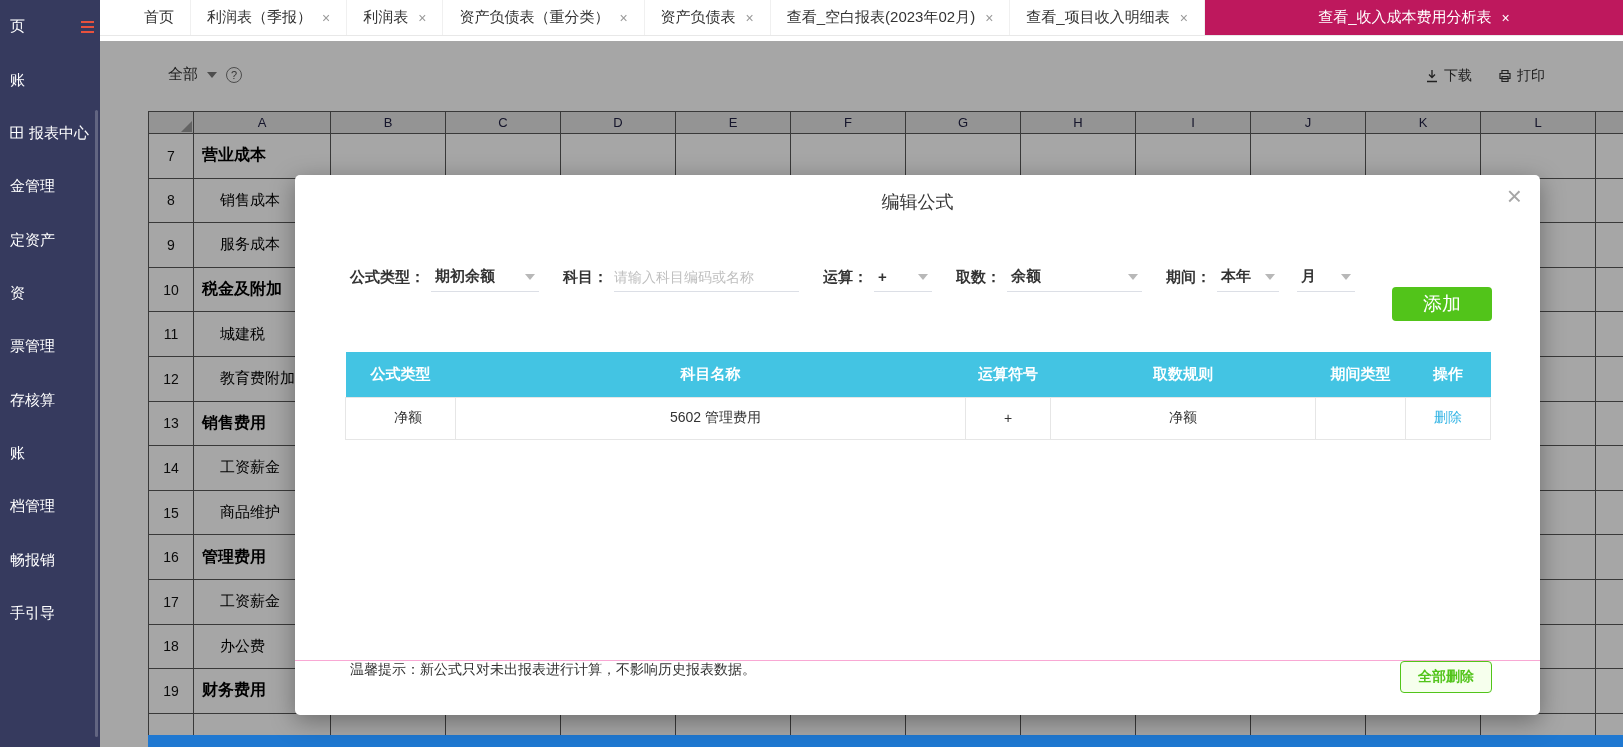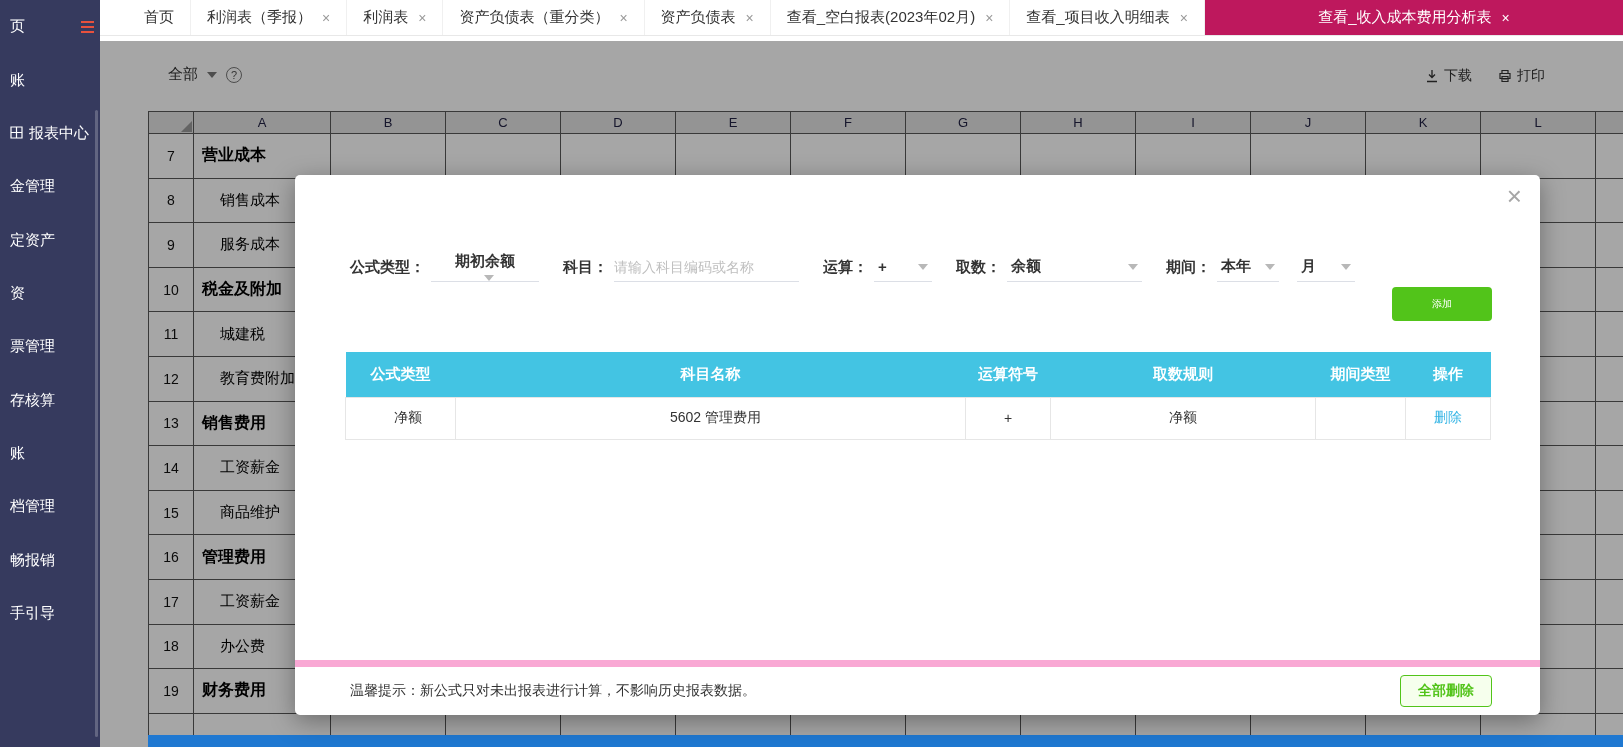--- a/index.html
+++ b/index.html
@@ -61,50 +61,50 @@
   .hscroll { position:absolute; left:48px; right:0; bottom:0; height:12px;
              background:#1f78d1; z-index:11; cursor:pointer; }
 
   
   .modal { position:absolute; left:195px; top:134px; width:1245px; height:540px; background:#fff;
            border-radius:5px; box-shadow:0 6px 24px rgba(0,0,0,.35); z-index:20; }
   .modal-title { text-align:center; padding-top:15px; font-size:18px; color:#333; }
   .modal-close { position:absolute; right:18px; top:8px; font-size:26px; color:#a6a6a6;
                  line-height:1; cursor:pointer; }
 
-  .form-row { position:absolute; left:55px; top:76px; height:32px; display:flex;
+  .form-row { position:absolute; left:55px; top:86px; height:32px; display:flex;
               align-items:center; font-size:15px; color:#333; }
   .form-row .lbl { font-weight:bold; margin-right:6px; white-space:nowrap; }
   .sel { display:flex; align-items:center; justify-content:space-between; height:30px;
          border-bottom:1px solid #dcdfe6; padding:0 4px; font-size:15px; font-weight:600;
          color:#333; margin-right:24px; cursor:pointer; }
   .sel .caret { width:0; height:0; border-left:5px solid transparent;
                 border-right:5px solid transparent; border-top:6px solid #b8b8b8; margin-left:8px; }
-  .w108{width:108px;flex-direction:column;} .w58{width:58px;margin-right:24px;} .w135{width:135px;}
+  .w108{width:108px;} .w58{width:58px;margin-right:24px;} .w135{width:135px;}
   .w62{width:62px;margin-right:18px;} .w58b{width:58px;margin-right:0;}
   .subject-input { width:185px; height:30px; border:none; border-bottom:1px solid #dcdfe6;
                    font-size:14px; outline:none; margin-right:24px; color:#333;
                    font-family:"Liberation Sans","DejaVu Sans",sans-serif; }
   .subject-input::placeholder { color:#bfbfbf; }
   .add-btn { position:absolute; right:48px; top:112px; width:100px; height:34px;
              background:#52c41a; color:#fff; border:none; border-radius:4px;
-             font-size:10px; cursor:pointer; }
+             font-size:19px; cursor:pointer; }
 
   table.ftable { position:absolute; left:50px; top:177px; width:1145px;
                  border-collapse:collapse; table-layout:fixed; }
   table.ftable thead th { background:#43c4e3; color:#fff; height:45px; font-size:15px;
                           font-weight:bold; text-align:center; }
   table.ftable tbody td { height:42px; border:1px solid #e6e6e6; font-size:14px;
                           color:#333; background:#fff; text-align:center; }
   td.c-left { text-align:left; padding-left:15px; }
   td.c-left2 { text-align:left; padding-left:10px; }
   .del-link { color:#35b5e5; cursor:pointer; }
 
   .modal-footer { position:absolute; left:0; right:0; top:485px; bottom:0;
-                  border-top:7px solid #f9a8d4; display:flex; align-items:center;
+                  border-top:1px solid #f9a8d4; display:flex; 
                   justify-content:space-between; padding:0 48px 0 55px; }
   .tip { font-size:14px; color:#333; }
   .delete-all { width:92px; height:32px; background:#f6ffed; border:1px solid #52c41a;
                 color:#52c41a; border-radius:4px; font-size:14px; cursor:pointer;font-weight:bold; }
 </style>
 </head>
 <body>
 
 <div class="app">
 
@@ -473,20 +473,21 @@
               <td></td>
             </tr>
           </tbody>
       </table>
     </div>
 
     <div class="overlay"></div>
     <div class="hscroll"></div>
 
     <div class="modal">
+      <div class="modal-title">编辑公式</div>
       <div class="modal-close">×</div>
 
       <div class="form-row">
         <span class="lbl">公式类型：</span>
         <span class="sel w108">
           <span>期初余额</span>
           <span class="caret"></span>
         </span>
         <span class="lbl">科目：</span>
         <input class="subject-input" placeholder="请输入科目编码或名称" style="">

